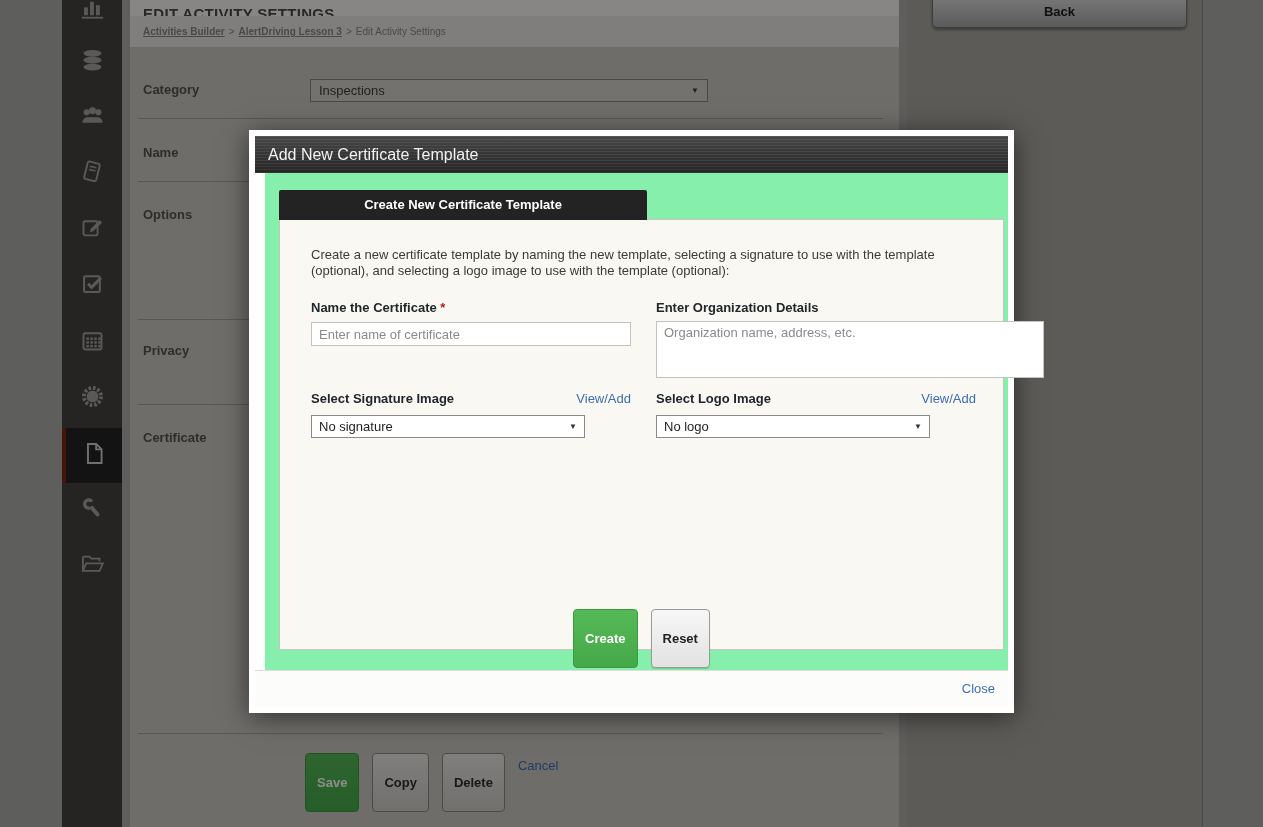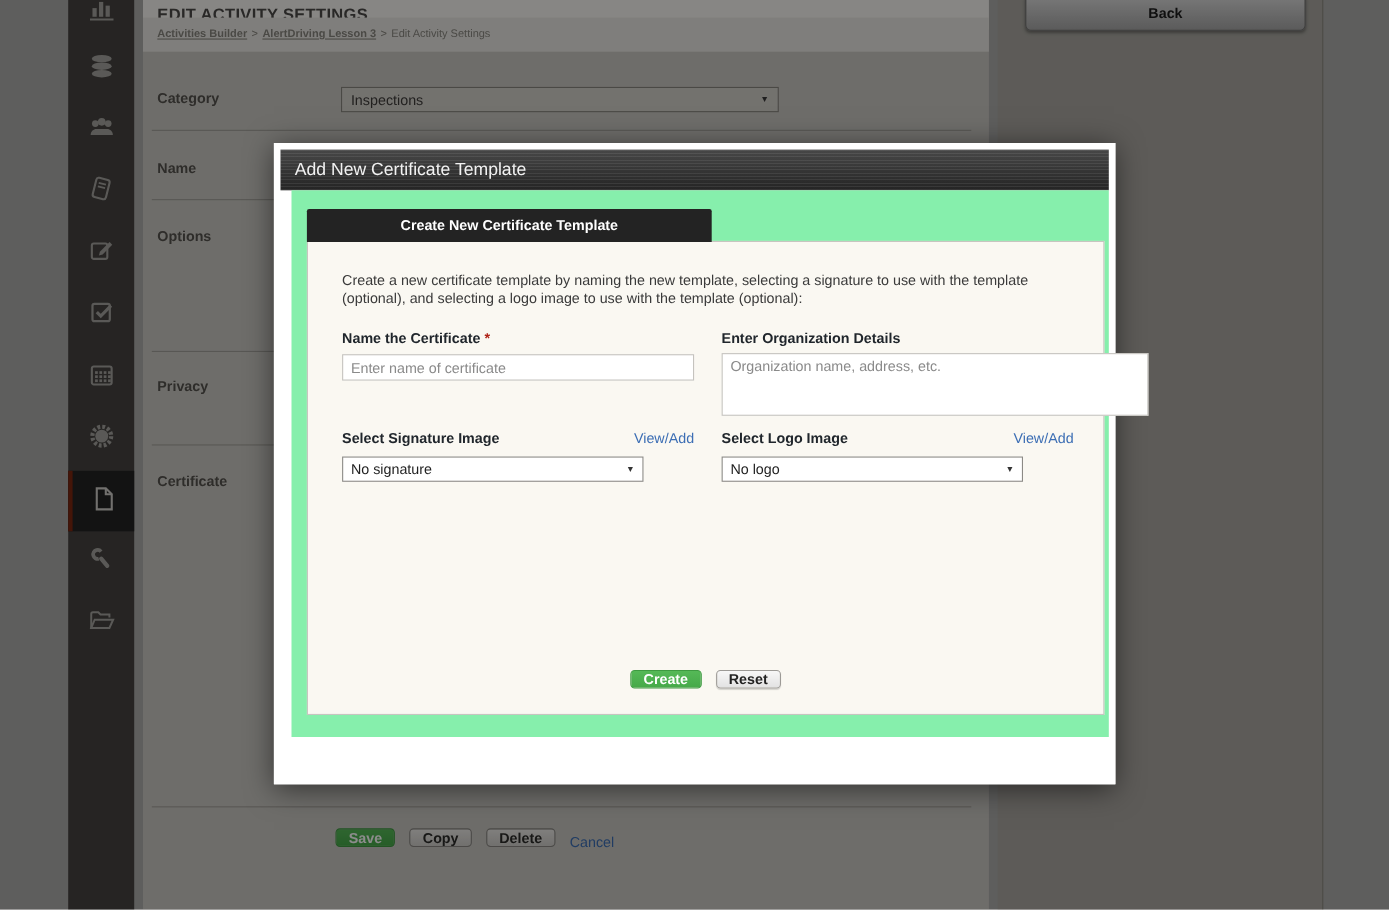--- a/index.html
+++ b/index.html
@@ -19,21 +19,21 @@
   .headerband { position:absolute; left:0; top:0; width:100%; height:28px; background:#f6f4f0; border-bottom:1px solid #b3b1ad; line-height:28px; padding-left:13px; font-size:15px; font-weight:bold; color:#4c4a48; letter-spacing:.3px; }
   .crumbbar { position:absolute; left:0; top:16px; width:100%; height:31px; background:#e8e6e2; line-height:31px; padding-left:13px; font-size:10px; color:#88867f; }
   .crumbbar a { color:#88867f; font-weight:bold; text-decoration:underline; cursor:pointer; }
   .crumb-sep { margin:0 4px; }
   .rowlabel { position:absolute; left:13px; font-size:13px; font-weight:bold; color:#55524e; }
   .divider { position:absolute; left:8px; right:16px; height:1px; background:#a19f99; }
   .bg-select { position:absolute; left:180px; top:79px; width:398px; height:23px; background:#d2cfc9; border:1px solid #87857f; font-size:13px; color:#3e3c3a; line-height:21px; padding-left:8px; cursor:pointer; }
   .bg-select .caret { position:absolute; right:8px; top:0; font-size:8px; color:#3a3a3a; line-height:21px; }
   .bg-textarea { position:absolute; left:201px; top:652px; width:357px; height:58px; background:transparent; border:1px solid #98968e; resize:none; }
   .bg-actions { position:absolute; left:175px; top:753px; height:30px; display:flex; align-items:flex-start; gap:13px; }
-  .btn { display:inline-block; font-size:13px; font-weight:bold; border-radius:4px; padding:0 11px; cursor:pointer; border:1px solid #8a8884; }
+  .btn { display:inline-block; font-size:13px; font-weight:bold; border-radius:4px; padding:21px 11px; cursor:pointer; border:1px solid #8a8884; }
   .btn-green { background:linear-gradient(#55b957,#46a949); border-color:#3e9a41; color:#fff; }
   .btn-gray { background:linear-gradient(#e9e7e4,#ceccc8); color:#2c2c2a; }
   .link { color:#3c6eb4; font-size:13px; cursor:pointer; }
   .bg-actions .link { line-height:26px; }
 
   
   .rightpanel { position:absolute; left:907px; top:0; width:296px; height:827px; background:#a9a7a0; border-right:1px solid #8a8880; }
   .back-btn { position:absolute; left:25px; top:-6px; width:255px; height:34px; background:linear-gradient(#dedede,#a6a6a6); border:1px solid #6f6f6f; border-radius:5px; box-shadow:0 2px 3px rgba(0,0,0,.35); font-size:13px; font-weight:bold; color:#1c1c1c; display:flex; align-items:center; justify-content:center; cursor:pointer; }
 
   
@@ -228,15 +228,18 @@
             <span class="caret">▼</span>
           </div>
         </div>
 
         <div class="panel-actions">
           <span class="btn btn-create">Create</span>
           <span class="btn btn-reset">Reset</span>
         </div>
       </div>
     </div>
+    <div class="modal-footer">
+      <span class="link">Close</span>
+    </div>
   </div>
 
 </div>
 
 </body></html>

